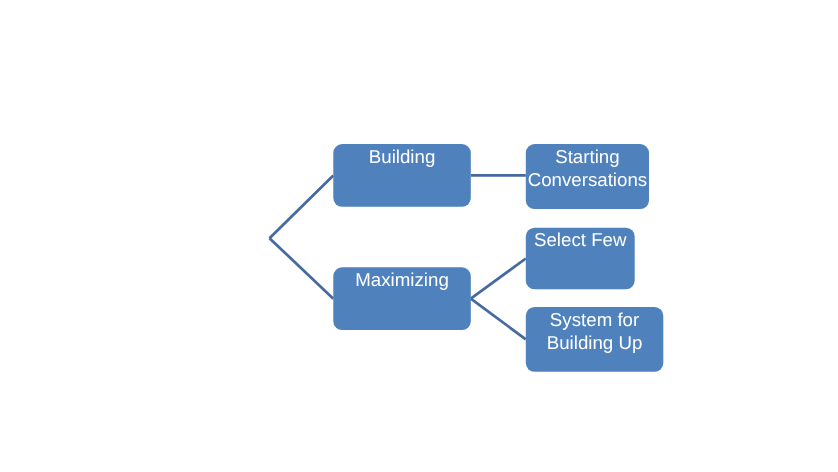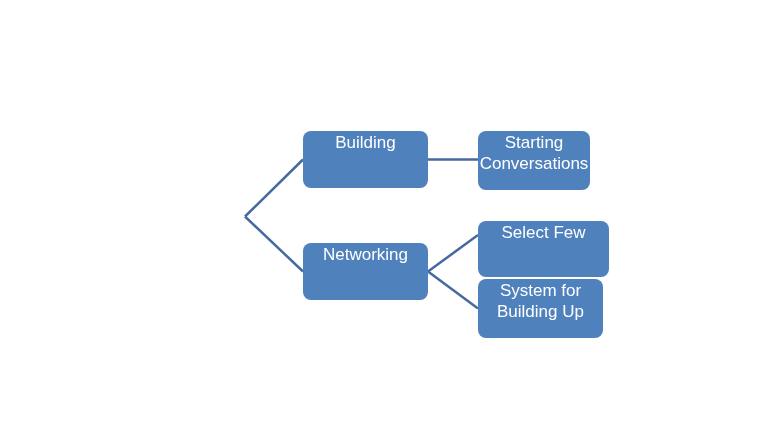--- a/index.html
+++ b/index.html
@@ -39,21 +39,21 @@
     font-size: 17px;
     line-height: 1.22;
     padding: 2px 6px;
     box-sizing: border-box;
     cursor: default;
   }
   .node-networking   { left: 120px; top: 188px; width: 125px; height: 57px; }
   .node-building     { left: 303px; top: 131px; width: 125px; height: 57px; }
   .node-maximizing   { left: 303px; top: 243px; width: 125px; height: 57px; }
   .node-starting     { left: 478px; top: 131px; width: 112px; height: 59px; }
-  .node-select-few   { left: 478px; top: 221px; width: 131px; height: 56px; }
+  .node-select-few   { left: 478px; top: 207px; width: 99px; height: 56px; }
   .node-system       { left: 478px; top: 279px; width: 125px; height: 59px; }
 </style>
 </head>
 <body>
 
 <div class="canvas">
 
   <svg class="connector-layer" viewBox="0 0 762 429" xmlns="http://www.w3.org/2000/svg">
     <line x1="245" y1="216.5" x2="303" y2="159.5" stroke="#4669a0"></line>
     <line x1="245" y1="216.5" x2="303" y2="271.5" stroke="#4669a0"></line>
@@ -61,21 +61,21 @@
     <line x1="428" y1="271.5" x2="478" y2="235" stroke="#4669a0"></line>
     <line x1="428" y1="271.5" x2="478" y2="308.5" stroke="#4669a0"></line>
   </svg>
 
 
   <div class="node node-building">
     <span>Building</span>
   </div>
 
   <div class="node node-maximizing">
-    <span>Networking</span>
+    <span>Maximizing</span>
   </div>
 
   <div class="node node-starting">
     <span>Starting Conversations</span>
   </div>
 
   <div class="node node-select-few">
     <span>Select Few</span>
   </div>
 

